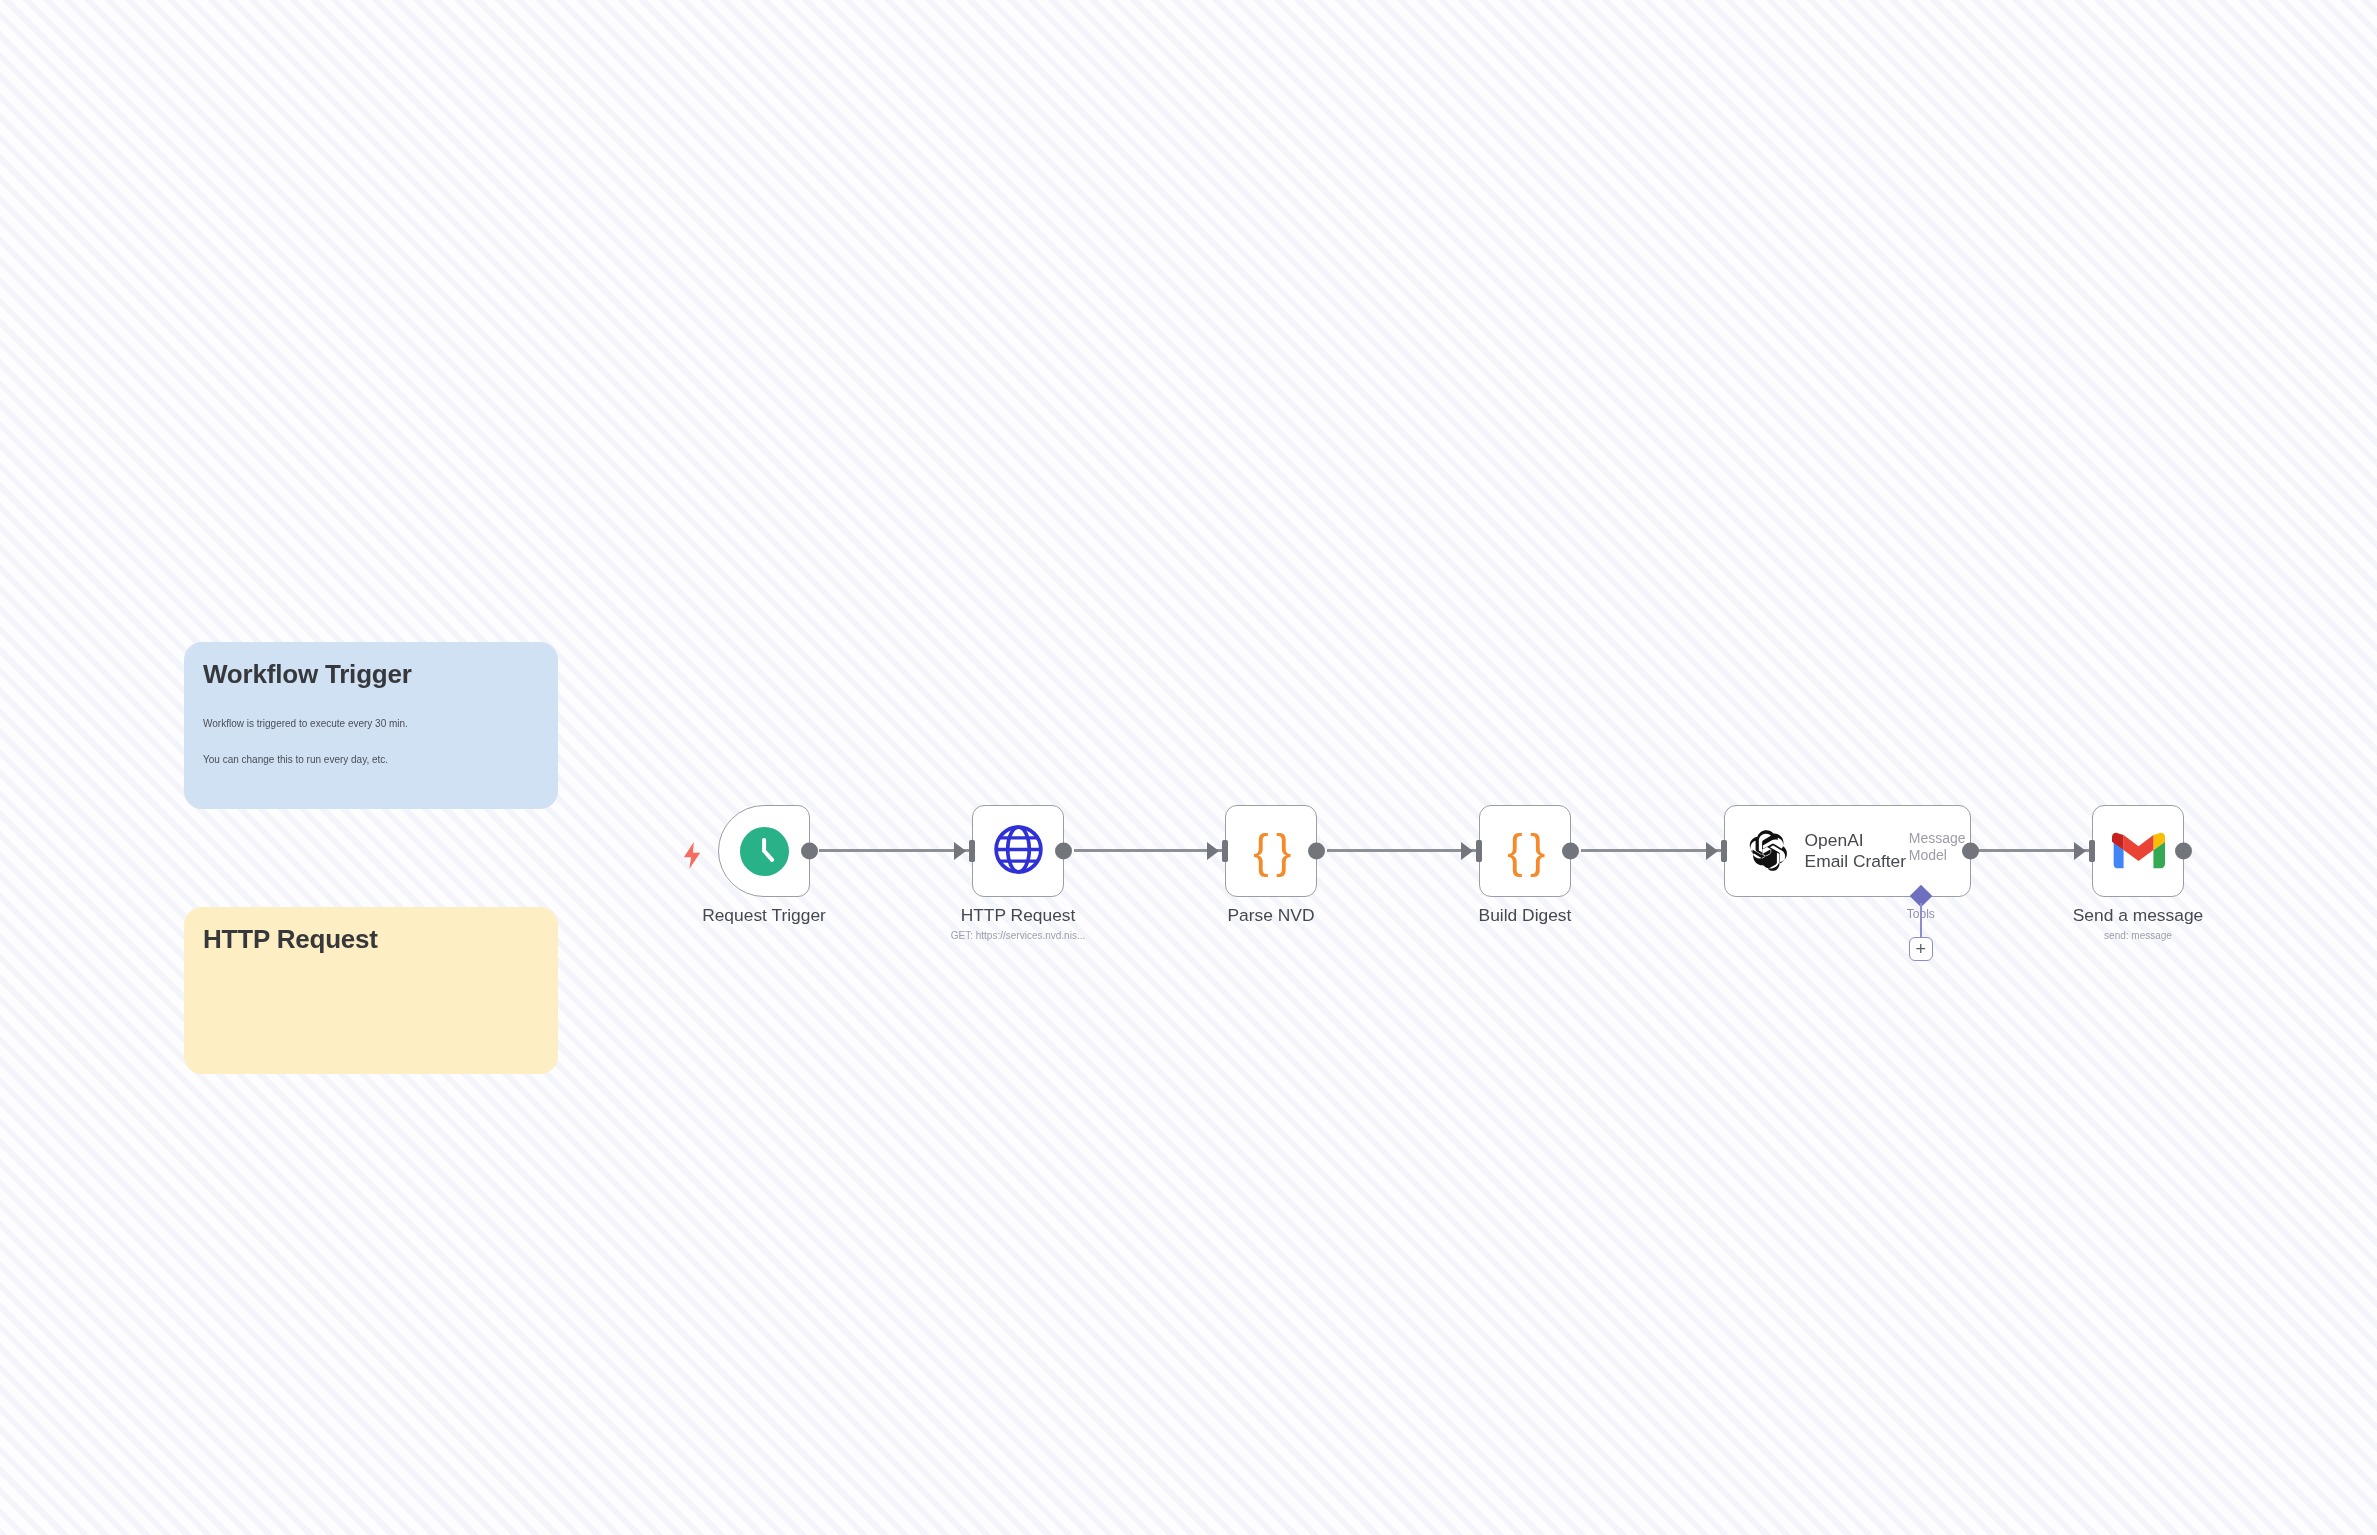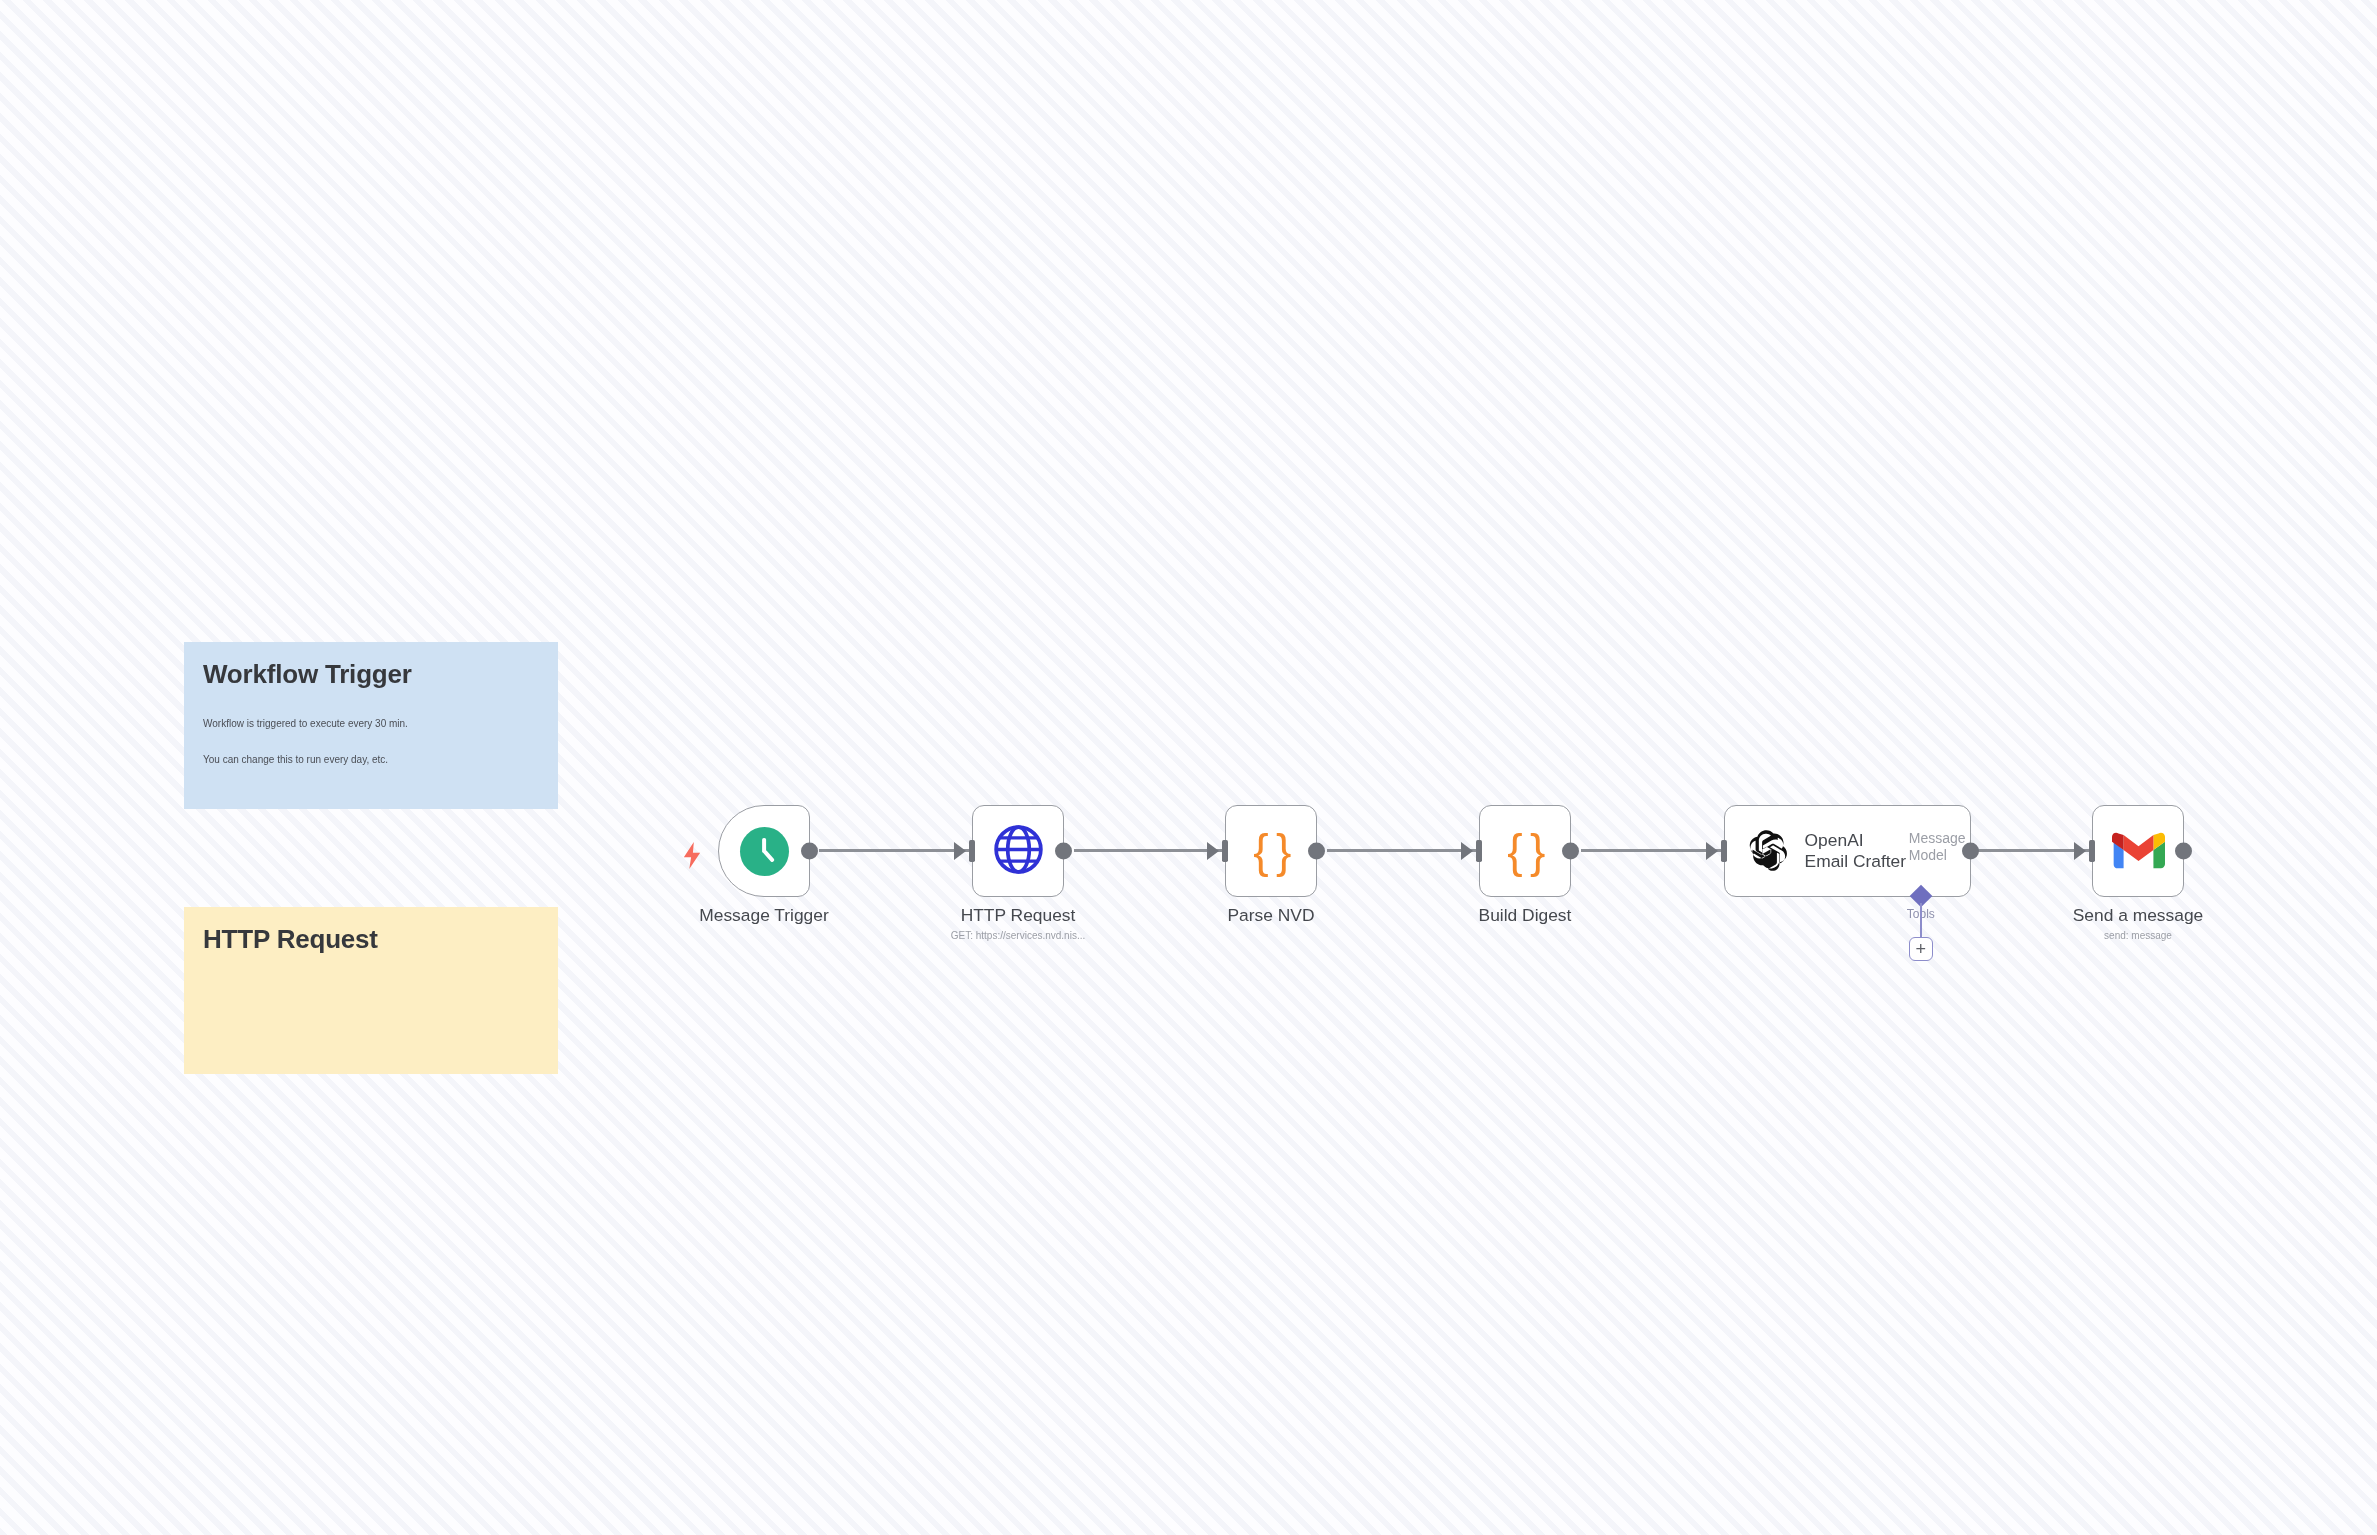--- a/index.html
+++ b/index.html
@@ -22,21 +22,21 @@
         #f4f5fa 0px,
         #f4f5fa 6px,
         #fdfdff 6px,
         #fdfdff 14.5px
     );
   }
 
   
   .sticky {
     position: absolute;
-    border-radius: 0;
+    border-radius: 18px;
     overflow: hidden;
     padding: 17px 19px 13.6px 19px;
   }
   .sticky-title {
     font-size: 26px;
     font-weight: 700;
     color: #36383c;
     letter-spacing: -0.2px;
     margin-bottom: 27px;
   }
@@ -259,21 +259,21 @@
     <svg width="22" height="29" viewBox="0 0 24 32" aria-hidden="true">
       <path d="M14 1 L3 18 H11 L9 31 L21 13 H13 Z" fill="#f76c5e"></path>
     </svg>
   </div>
 
   <div class="node-wrap" style="left:718px;">
     <div class="node-box trigger">
       <span class="icon-clock"></span>
       <span class="out-dot"></span>
     </div>
-    <div class="node-label">Message Trigger</div>
+    <div class="node-label">Request Trigger</div>
   </div>
 
   <div class="node-wrap" style="left:972px;">
     <div class="node-box">
       <span class="in-arrow"></span>
       <span class="in-bar"></span>
       <span>
         <svg width="53" height="53" viewBox="0 0 64 64" aria-hidden="true">
           <circle cx="32" cy="32" r="27" fill="none" stroke="#2f31d6" stroke-width="4.5"></circle>
           <ellipse cx="32" cy="32" rx="13" ry="27" fill="none" stroke="#2f31d6" stroke-width="4.5"></ellipse>

